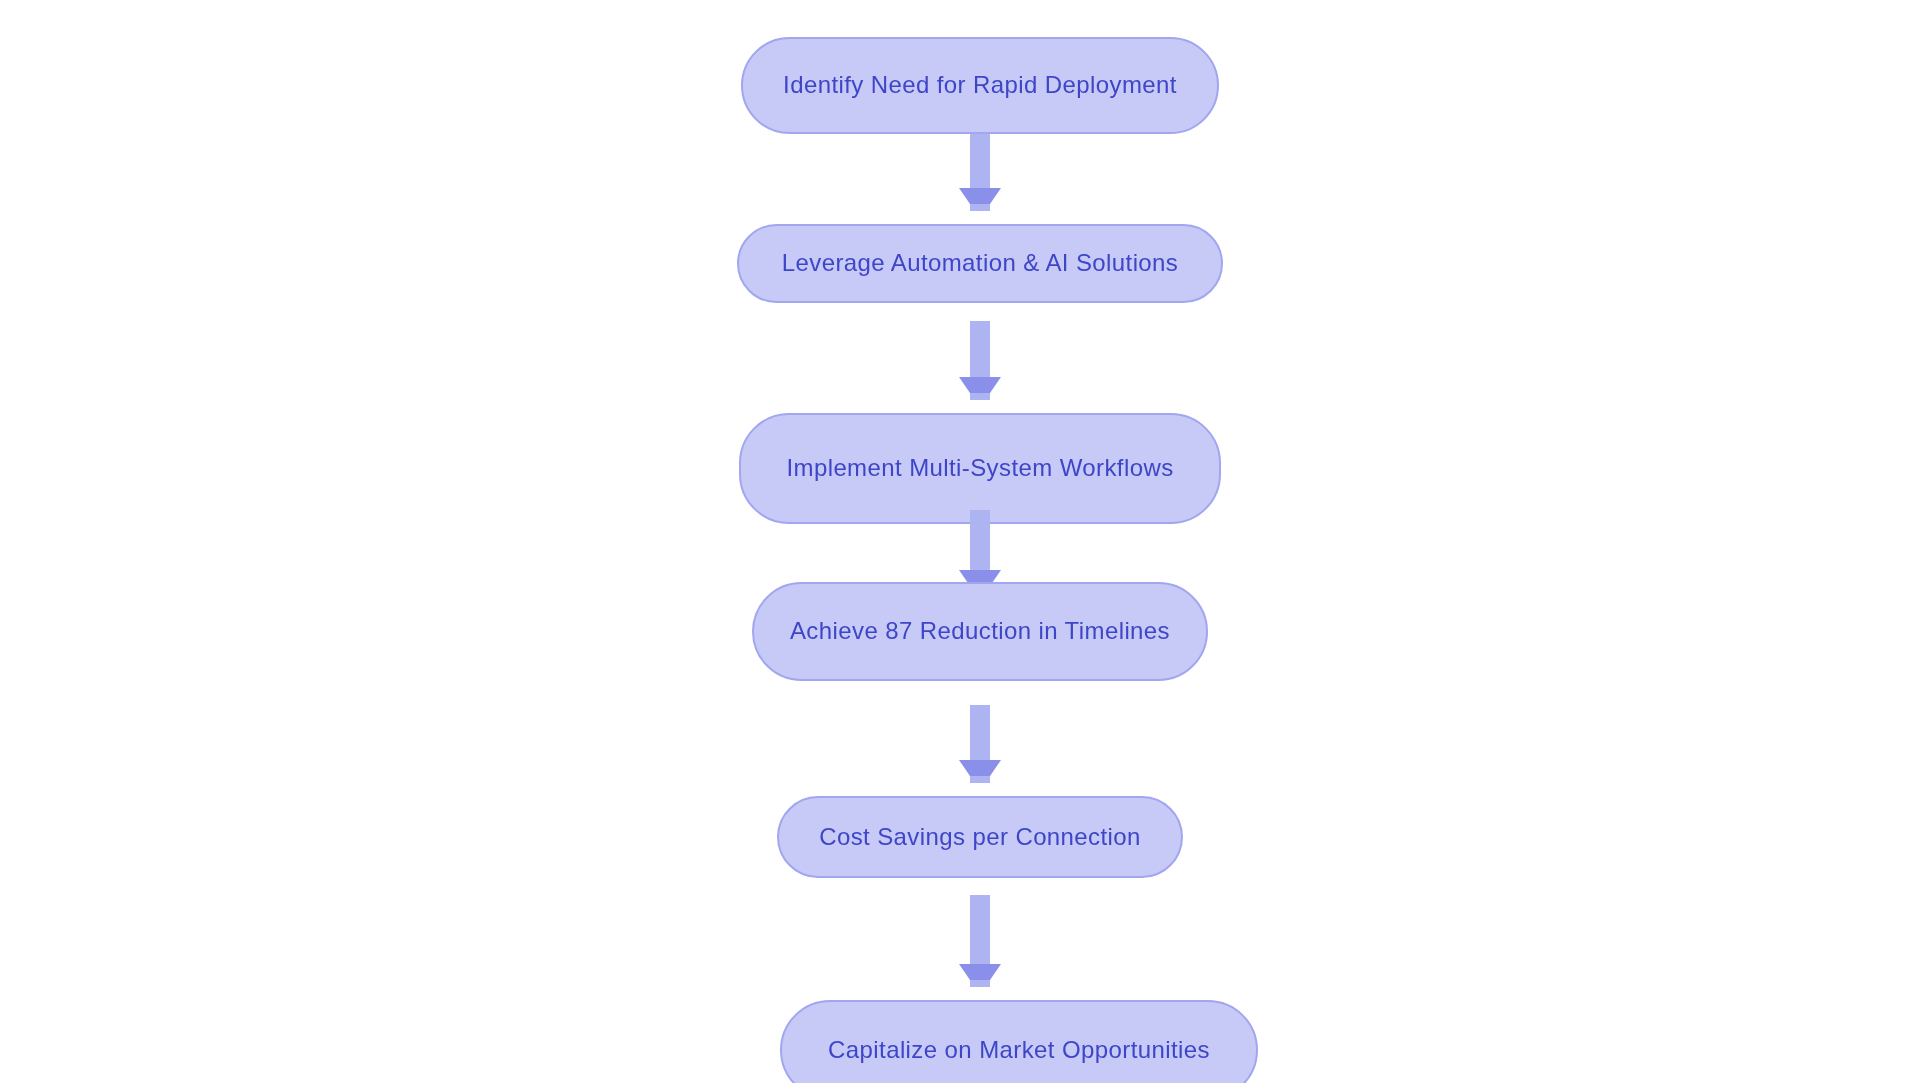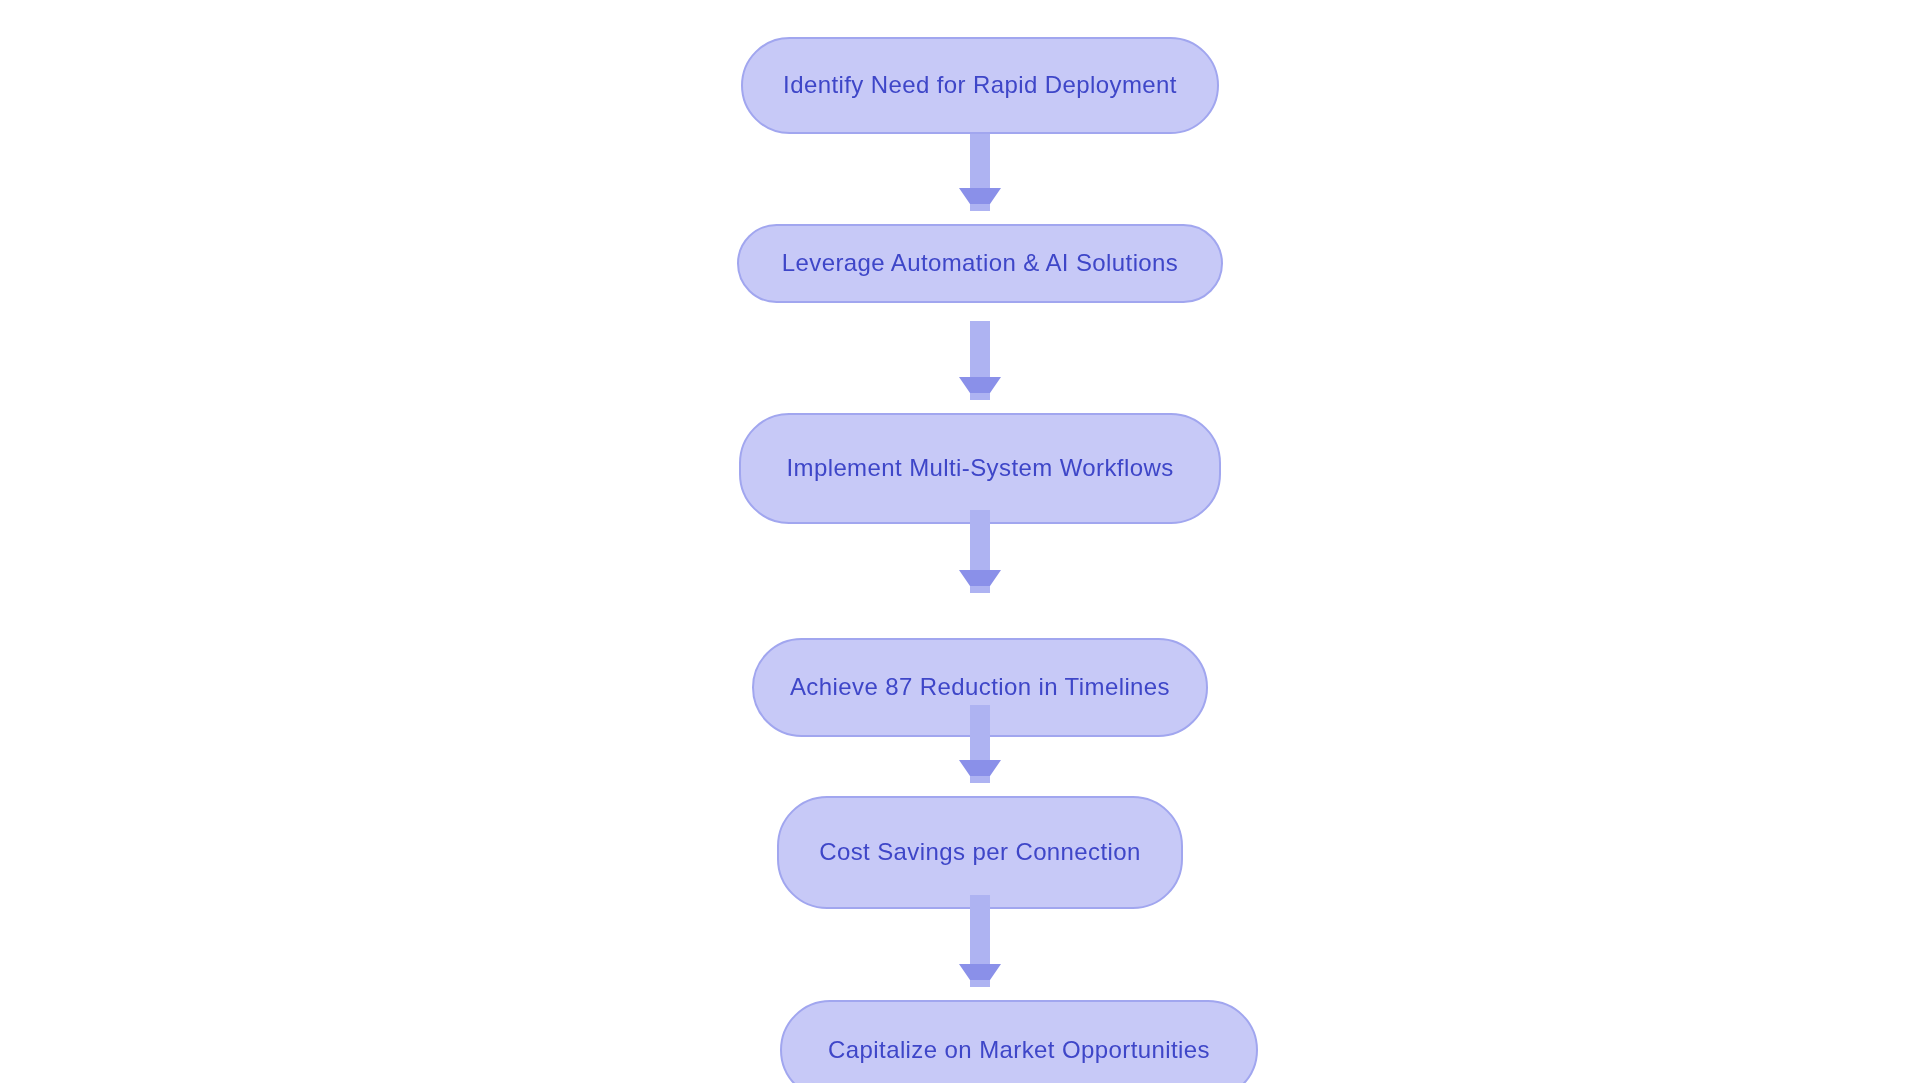--- a/index.html
+++ b/index.html
@@ -34,22 +34,22 @@
     text-align: center;
     color: var(--node-text);
     font-size: 24px;
     letter-spacing: 0.4px;
     line-height: 1.2;
   }
   
   .n1 { left: 721px; top: 17px;  width: 478px; height: 97px; }
   .n2 { left: 717px; top: 204px; width: 486px; height: 79px; }
   .n3 { left: 719px; top: 393px; width: 482px; height: 111px; }
-  .n4 { left: 732px; top: 618px; width: 456px; height: 99px; }
-  .n5 { left: 757px; top: 776px; width: 406px; height: 113px; }
+  .n4 { left: 732px; top: 562px; width: 456px; height: 99px; }
+  .n5 { left: 757px; top: 776px; width: 406px; height: 82px; }
   .n6 { left: 760px; top: 980px; width: 478px; height: 100px; }
 
   .arrow {
     position: absolute;
     left: 948px;
     width: 24px;
   }
   .a1 { top: 114px; height: 90px;  }
   .a2 { top: 301px; height: 92px;  }
   .a3 { top: 490px; height: 96px;  }

